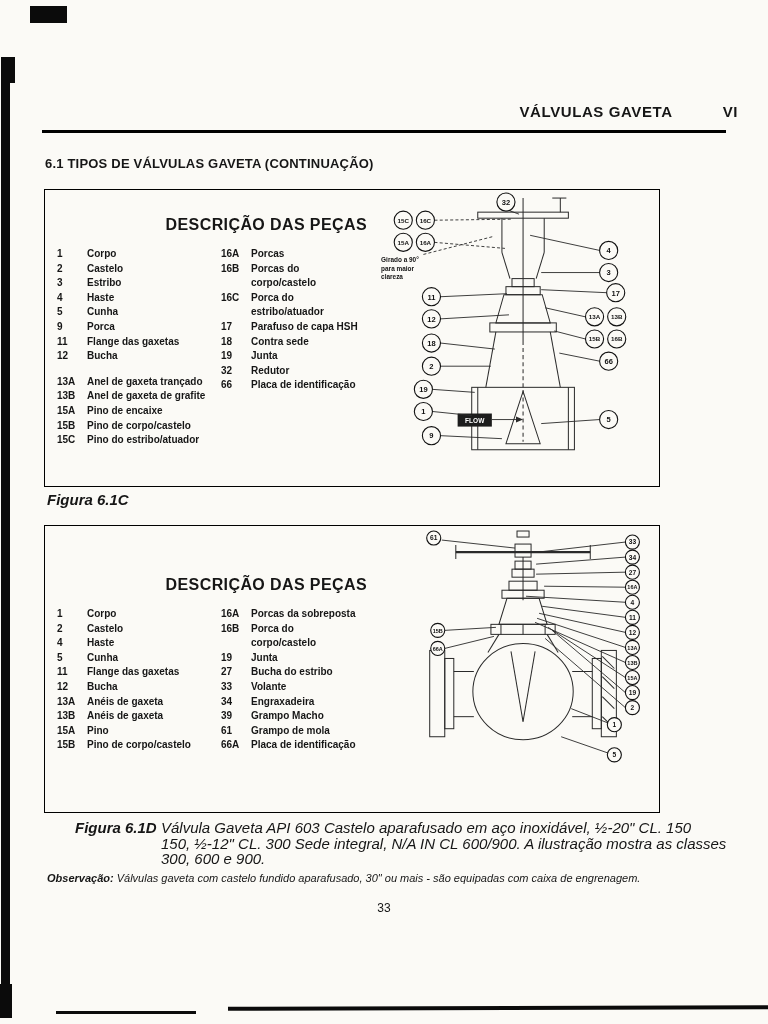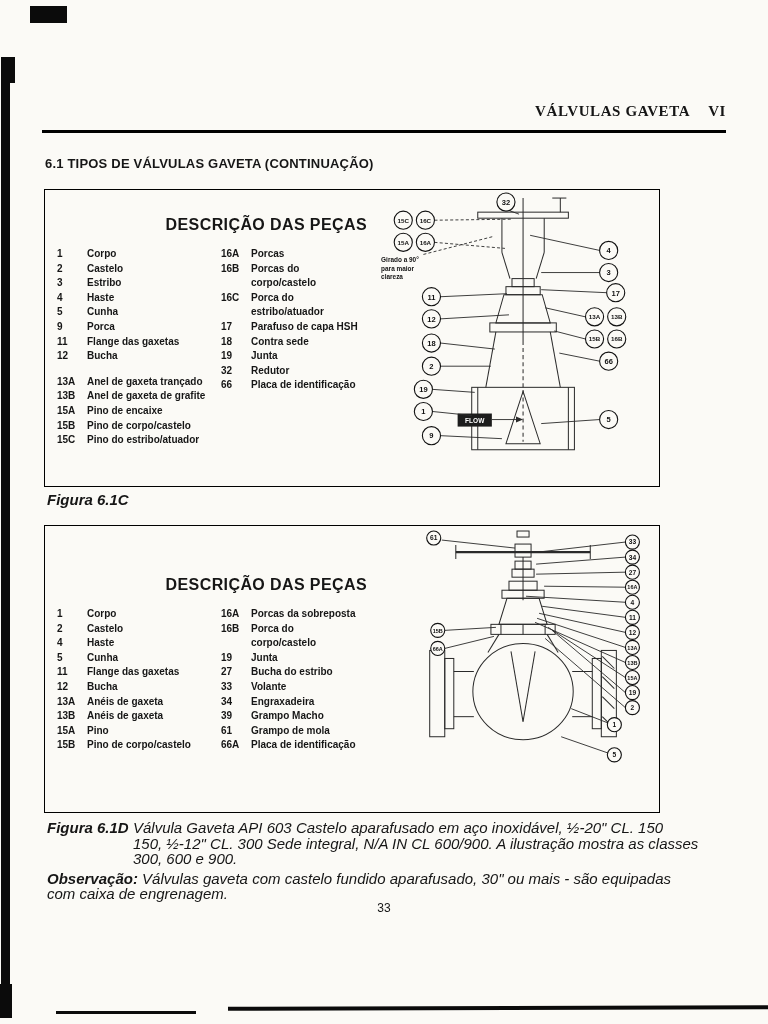--- a/index.html
+++ b/index.html
@@ -3,22 +3,22 @@
 <meta charset="utf-8">
 <style>
   html,body { margin:0; padding:0; background:#e8e6e1; }
   .page {
     position:relative; width:768px; height:1024px; margin:0 auto;
     background:#fbfaf6; color:#161616; overflow:hidden;
     font-family:"Liberation Sans", sans-serif;
   }
   .art { position:absolute; background:#0b0b0b; }
 
-  .header { position:absolute; top:103px; right:42px; display:flex; gap:18px;
-            font-weight:bold; font-size:15px; letter-spacing:0.6px;font-family:Liberation Serif, serif; }
+  .header { position:absolute; top:103px; right:30px; display:flex; gap:50px;
+            font-weight:bold; font-size:15px; letter-spacing:0.6px; }
   .rule { position:absolute; top:130px; left:42px; width:684px; height:2.5px; background:#000; }
   .section-title { position:absolute; top:156px; left:45px; font-size:13px; font-weight:bold; letter-spacing:0.2px;text-align:center; }
 
   .figbox { position:absolute; left:44px; width:616px; border:1.6px solid #000; display:flex; box-sizing:border-box; background:#fbfaf6; }
   .figbox.c { top:189px; height:298px; }
   .figbox.d { top:525px; height:288px; }
 
   .parts { box-sizing:border-box; width:322px; flex:none; }
   .parts.pc { padding:26px 0 0 12px; }
   .parts.pd { padding:50px 0 0 12px; }
@@ -44,23 +44,23 @@
   .ct.s{ font-size:6.2px; }
   .ctd { font:bold 6.6px "Liberation Sans",sans-serif; fill:#111; text-anchor:middle; }
   .ctd.s{ font-size:5.5px; }
   .noteT { font:bold 6.4px "Liberation Sans",sans-serif; fill:#111; }
   .flowBox { fill:#1c1c1c; }
   .flowT { font:bold 6.5px "Liberation Sans",sans-serif; fill:#fff; text-anchor:middle; }
 
   .caption { position:absolute; left:47px; font-size:15px; font-style:italic; line-height:15.5px; display:flex; }
   .caption .clabel { font-weight:bold; width:86px; flex:none; }
   .caption.cc { top:492px; }
-  .caption.cd { top:820px; }
-
-  .obs { position:absolute; top:871px; left:47px; width:650px; font-size:15px; font-style:italic; line-height:15px; }
+  .caption.cd { top:820px;margin-left:28px; }
+
+  .obs { position:absolute; top:871px; left:47px; width:650px; font-size:11px; font-style:italic; line-height:15px; }
   .obs b { font-weight:bold; }
 
   .pageno { position:absolute; top:901px; left:0; width:768px; text-align:center; font-size:12px; }
 </style>
 </head>
 <body>
 
 <div class="page">
 
   <div class="art" style="left:30px;top:6px;width:37px;height:17px;"></div>

